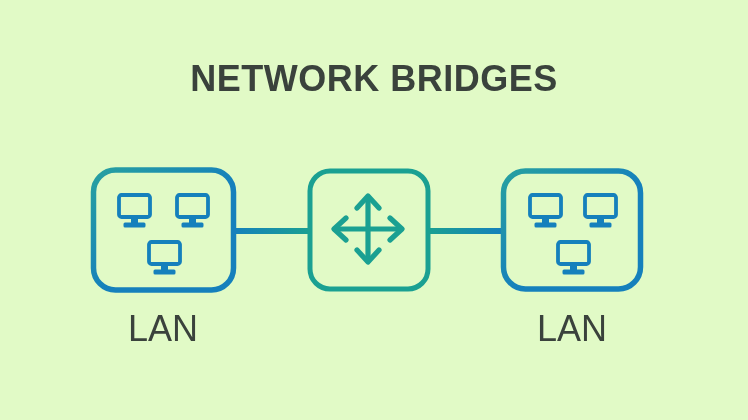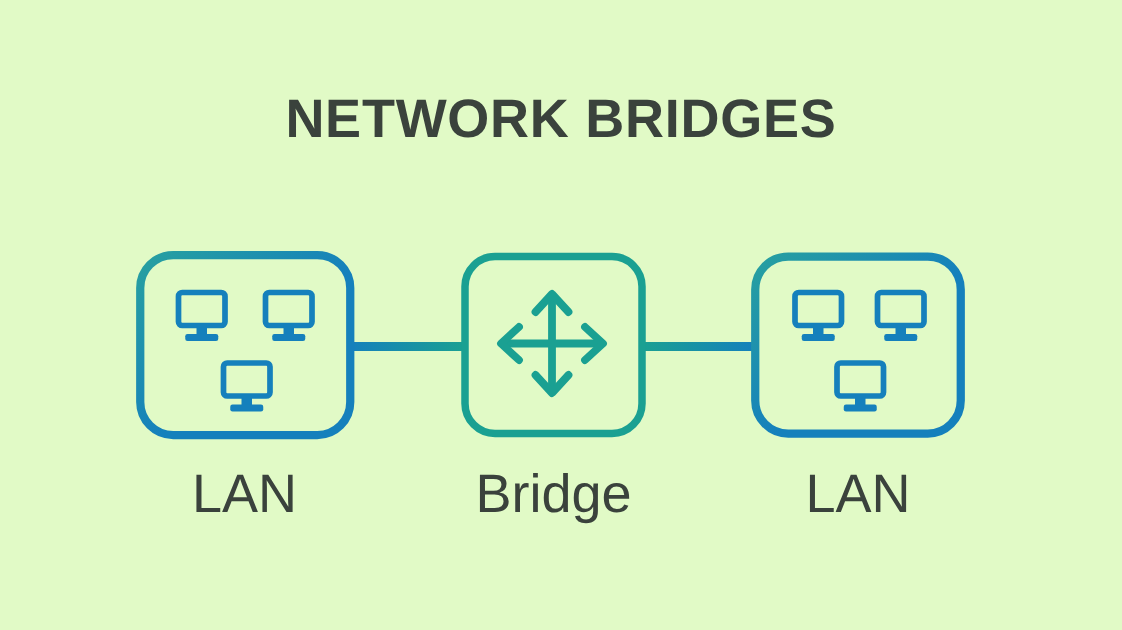--- a/index.html
+++ b/index.html
@@ -101,16 +101,15 @@
       <rect x="503.5" y="171" width="137" height="118" rx="22" fill="none" stroke="url(#lanGrad)" stroke-width="5.5"></rect>
       <g>
         <use href="#monitor" x="530" y="195"></use>
         <use href="#monitor" x="585" y="195"></use>
         <use href="#monitor" x="558" y="242"></use>
       </g>
     </g>
   </svg>
 
   <div class="node-label label-lan-left">LAN</div>
-  <div class="node-label label-bridge">Bridge</div>
   <div class="node-label label-lan-right">LAN</div>
 
 </div>
 
 </body></html>

